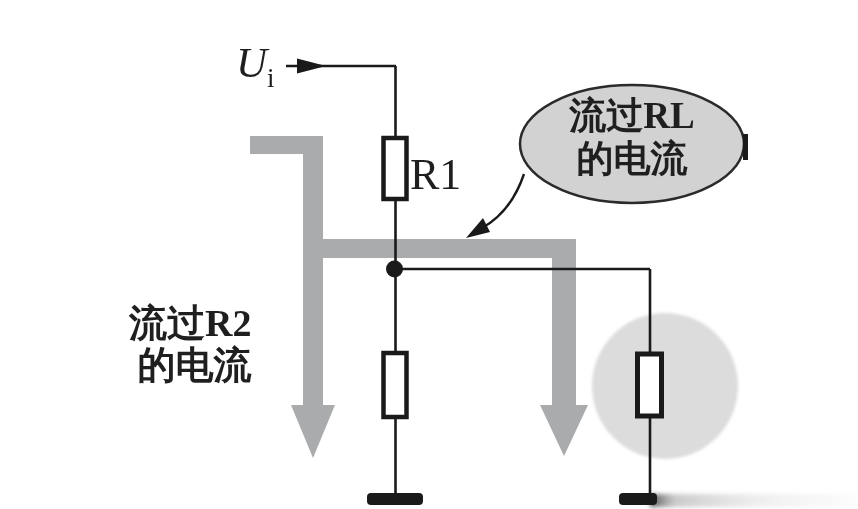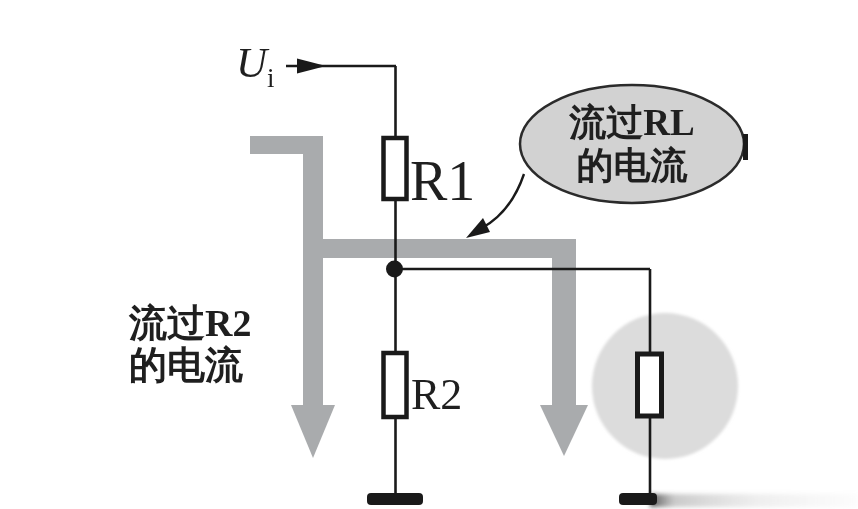--- a/index.html
+++ b/index.html
@@ -19,27 +19,27 @@
     color:#1f1f1f;
   }
   .latin{
     font-family:"Liberation Serif","DejaVu Serif",serif;
     color:#1f1f1f;
   }
   #ui-label{left:236px;top:22px;font-size:43px;}
   #ui-label .u{font-style:italic;}
   #ui-label sub{font-size:27px;font-style:normal;line-height:0;}
   #total-current-label{left:107px;top:94px;font-size:41px;letter-spacing:1px;}
-  #r2-current-label{left:129px;top:286px;font-size:38px;line-height:42px;}
+  #r2-current-label{left:129px;top:286px;font-size:38px;line-height:42px;text-align:right;}
   #callout-text{
     position:absolute;left:519px;top:78px;width:226px;height:100px;
-    display:flex;flex-direction:column;align-items:center;justify-content:center;
+    display:flex;flex-direction:column;align-items:center;
     font-size:37px;line-height:43px;text-align:center;
   }
-  #r1-label{left:410px;top:133px;font-size:56px;}
+  #r1-label{left:410px;top:133px;font-size:44px;}
   #r2-label{left:411px;top:353px;font-size:44px;}
   #rl-label{left:666px;top:347px;font-size:41px;}
 </style>
 </head>
 <body>
 
 <div id="stage">
 
   <svg id="circuit-svg" width="858" height="509" viewBox="0 0 858 509">
     <defs>
@@ -109,15 +109,14 @@
     <div>流过R2</div>
     <div>的电流</div>
   </div>
 
   <div id="callout-text" class="cjk">
     <div>流过RL</div>
     <div>的电流</div>
   </div>
 
   <div id="r1-label" class="lbl latin">R1</div>
-  <div id="r2-label" class="lbl latin">R2</div>
 
 </div>
 
 </body></html>

